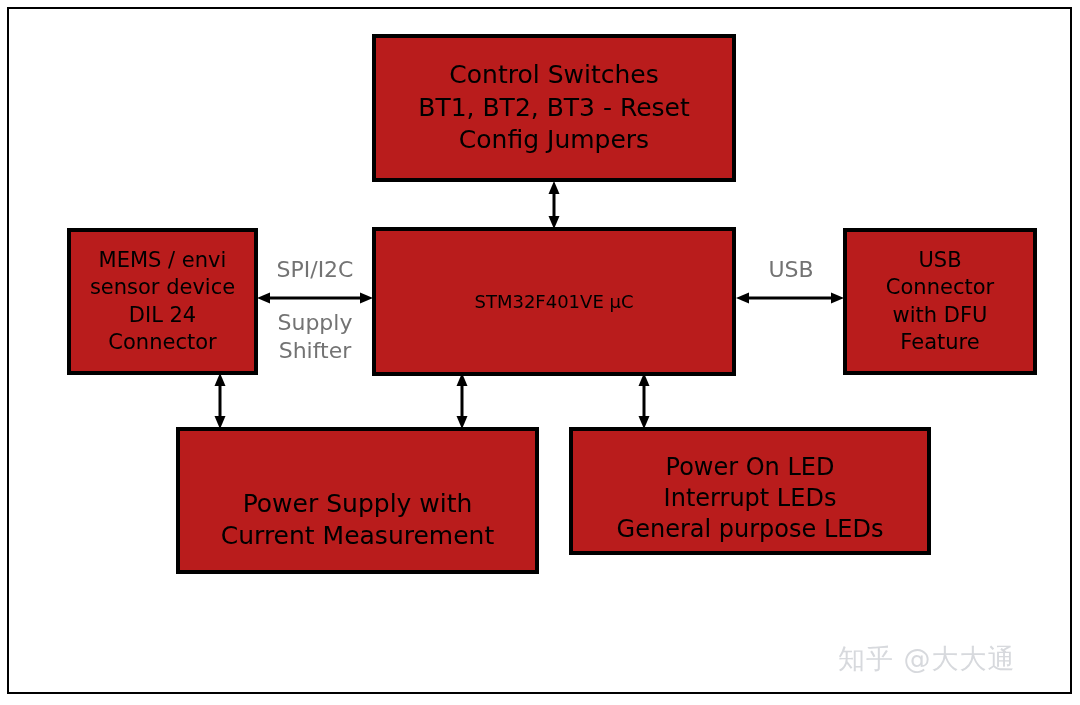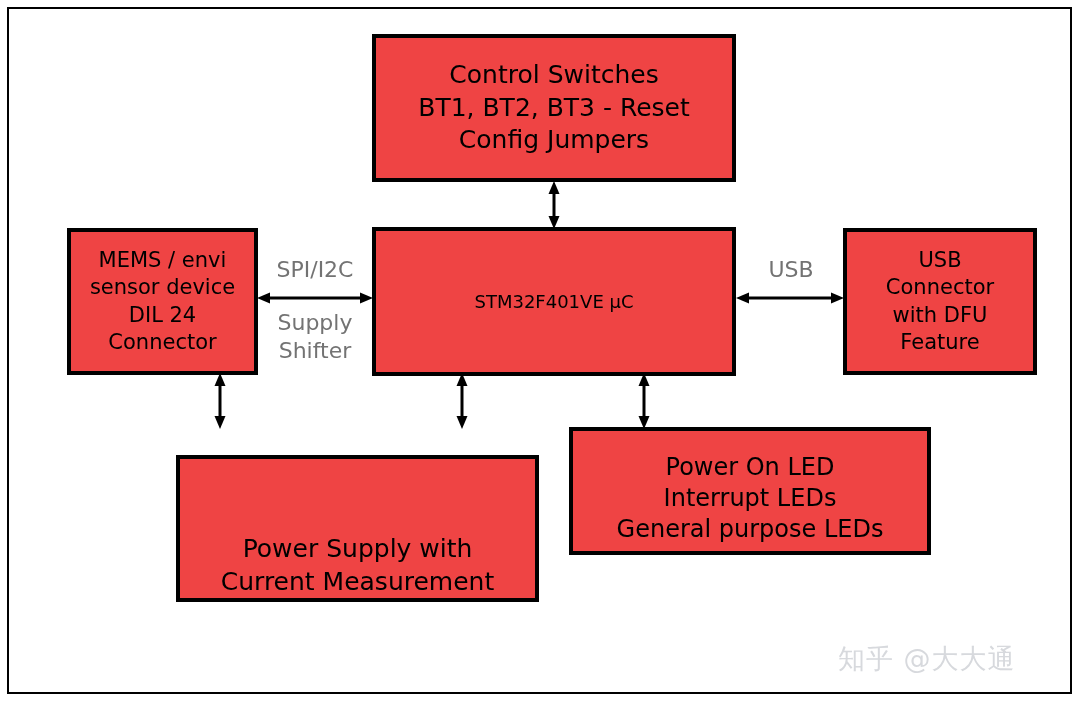--- a/index.html
+++ b/index.html
@@ -25,21 +25,21 @@
     width: 1065px;
     height: 687px;
     border: 2px solid #000000;
     box-sizing: border-box;
   }
   
   .block {
     position: absolute;
     box-sizing: border-box;
     border: 4px solid #000000;
-    background: #ef4444;
+    background: #b91c1c;
     display: flex;
     flex-direction: column;
     align-items: center;
     justify-content: center;
     text-align: center;
     color: #000000;
   }
   .block .line {
     display: block;
     white-space: nowrap;
@@ -58,23 +58,22 @@
     left: 372px;  top: 227px; width: 364px; height: 149px;
     font-size: 18px;
   }
   #block-usb {
     left: 843px;  top: 228px; width: 194px; height: 147px;
     font-size: 21px;
   }
   #block-power-supply {
     left: 176px;  top: 427px; width: 363px; height: 147px;
     font-size: 25px;
-    justify-content: flex-end;
+    justify-content: center;
     padding-top: 39px;
-    margin-top: 28px;
   }
   #block-leds {
     left: 569px;  top: 427px; width: 362px; height: 128px;
     font-size: 24px;
     justify-content: flex-start;
     padding-top: 21px;
   }
 
   
   .arrow {

